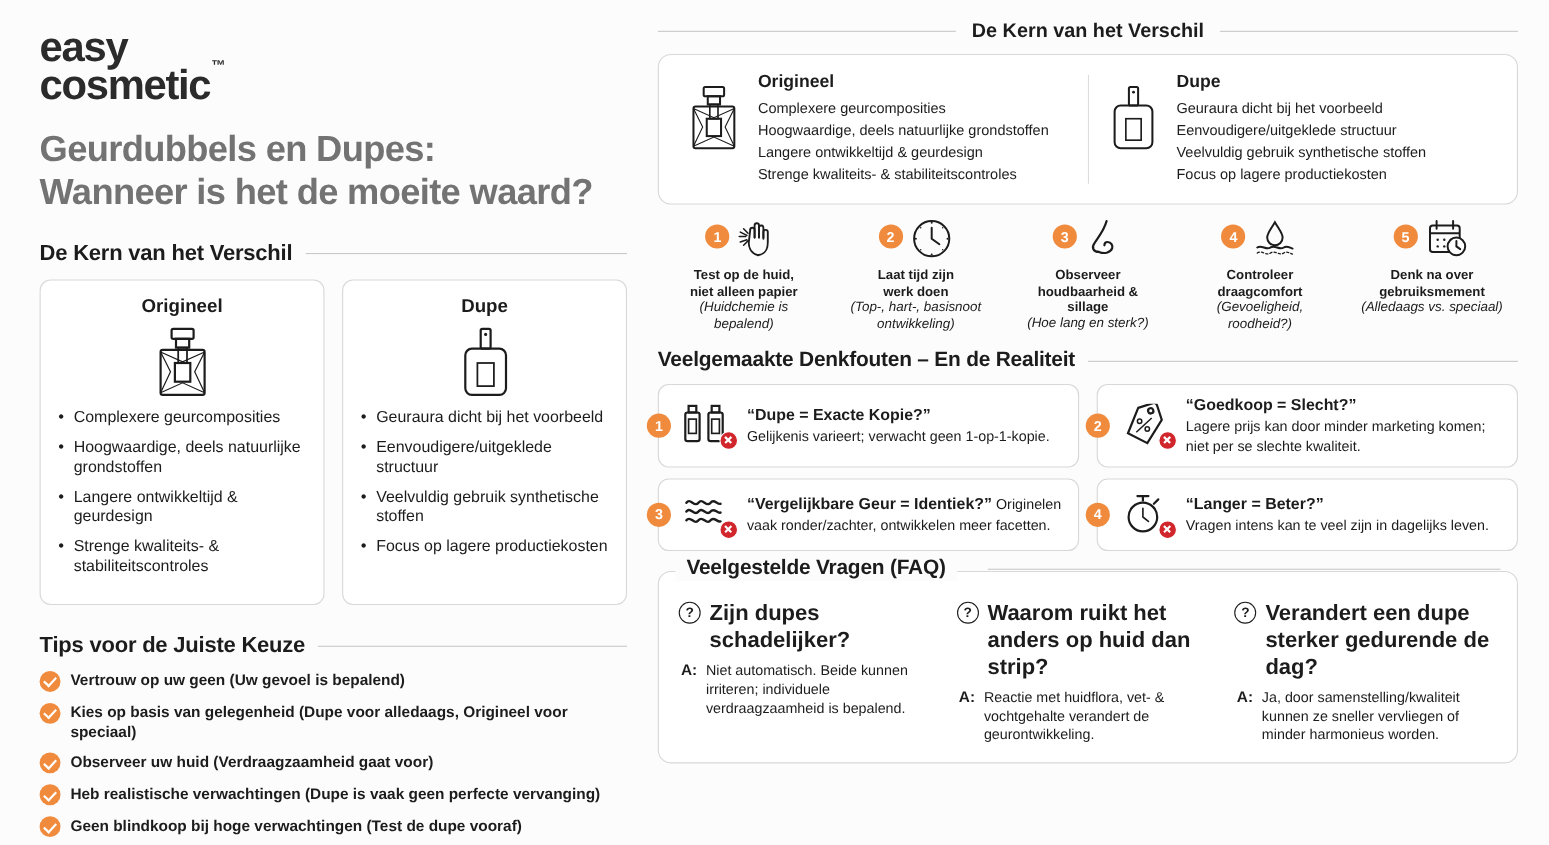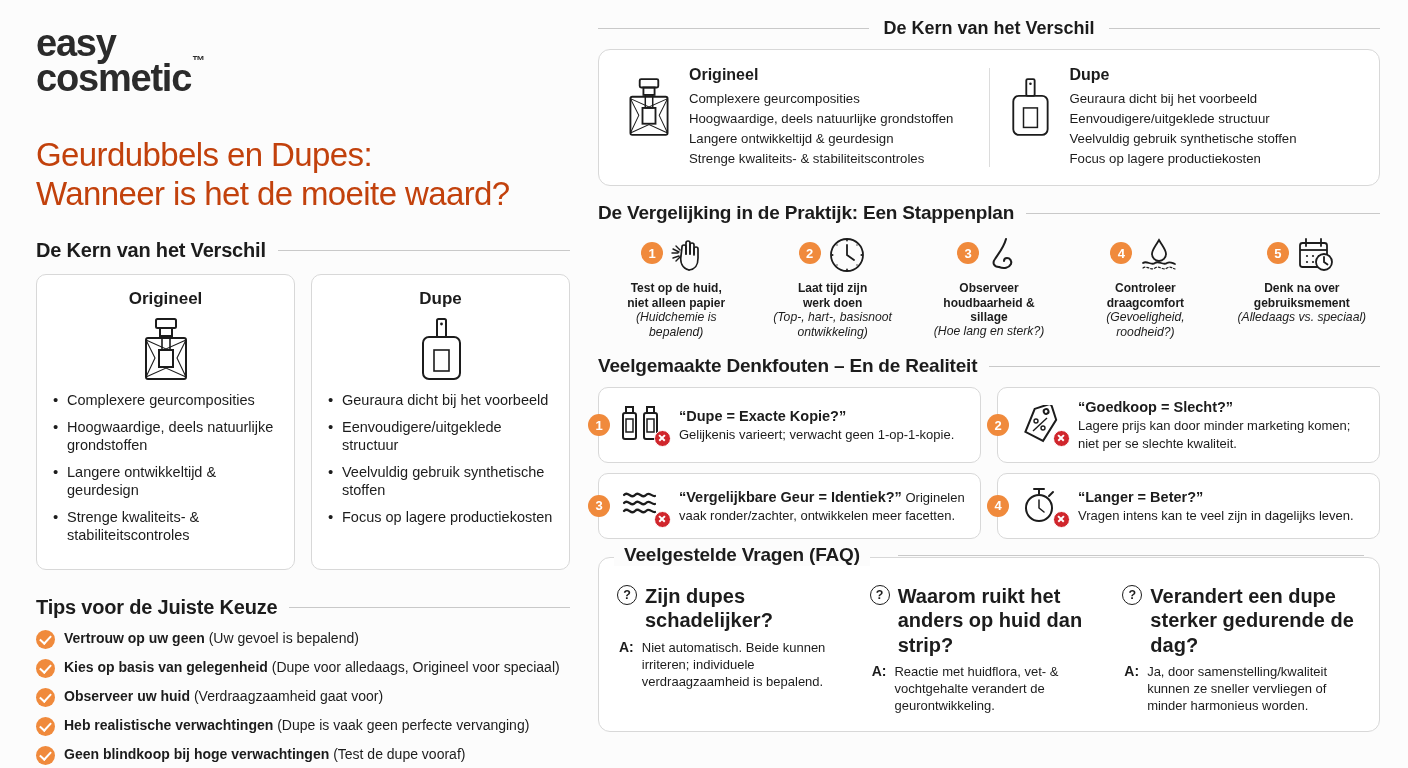--- a/index.html
+++ b/index.html
@@ -13,21 +13,21 @@
   .page { position: relative; width: 1408px; height: 768px; display: flex; }
 
   
   .left-col { width: 592px; padding: 18px 22px 0 36px; }
 
   .logo { margin-top: 8px; line-height: 0.92; }
   .logo-l1 { font-size: 38px; font-weight: 700; letter-spacing: -1.2px; color: #2b2b2b; }
   .logo-l2 { font-size: 38px; font-weight: 700; letter-spacing: -1.2px; color: #2b2b2b; position: relative; display: inline-block; }
   .logo-tm { font-size: 13px; font-weight: 700; vertical-align: super; position: relative; top: -12px; left: 1px; }
 
-  .headline { margin-top: 40px; font-size: 33px; font-weight: 400; line-height: 1.17; letter-spacing: -0.6px; color: #c2410c; }
+  .headline { margin-top: 20px; font-size: 33px; font-weight: 700; line-height: 1.17; letter-spacing: -0.6px; color: #737373; }
 
   .sec-head { display: flex; align-items: center; gap: 12px; margin-top: 26px; }
   .sec-head .txt { font-size: 20px; font-weight: 700; white-space: nowrap; letter-spacing: -0.2px; }
   .sec-head .rule { flex: 1; height: 1px; background: #c9c9c9; }
 
   .cards2 { display: flex; gap: 16px; margin-top: 12px; }
   .card {
     flex: 1; border: 1px solid #d8d8d8; border-radius: 10px;
     background: #fff; padding: 14px 14px 16px 14px;
   }
@@ -45,21 +45,21 @@
   .tick {
     flex: 0 0 auto; width: 19px; height: 19px; border-radius: 50%;
     background: #f08a3c; position: relative; margin-top: 1px;
   }
   .tick::after {
     content: ""; position: absolute; left: 5.5px; top: 3.5px;
     width: 5px; height: 9px; border: solid #fff; border-width: 0 2px 2px 0;
     transform: rotate(43deg);
   }
   .tip-b { font-weight: 700; }
-  .tip-n { font-weight: 400; }
+  .tip-n { font-weight: 700; }
 
   
   .right-col { width: 816px; padding: 18px 28px 0 6px; }
 
   .sec-head-c { display: flex; align-items: center; gap: 14px; }
   .sec-head-c .rule { flex: 1; height: 1px; background: #c9c9c9; }
   .sec-head-c .txt { font-size: 18px; font-weight: 700; white-space: nowrap; }
 
   .sec-head-l { display: flex; align-items: center; gap: 12px; margin-top: 16px; }
   .sec-head-l .txt { font-size: 19px; font-weight: 700; white-space: nowrap; letter-spacing: -0.2px; }
@@ -274,24 +274,20 @@
           <ul class="panel-list">
             <li>Geuraura dicht bij het voorbeeld</li>
             <li>Eenvoudigere/uitgeklede structuur</li>
             <li>Veelvuldig gebruik synthetische stoffen</li>
             <li>Focus op lagere productiekosten</li>
           </ul>
         </div>
       </div>
     </div>
 
-    <div class="sec-head-l">
-      <div class="txt">De Vergelijking in de Praktijk: Een Stappenplan</div>
-      <div class="rule"></div>
-    </div>
 
     <div class="steps">
       <div class="step">
         <div class="step-top">
           <div class="num">1</div>
           <div class="step-icon">
             <svg width="42" height="38" viewBox="0 0 42 38" fill="none" stroke="#1c1c1c" stroke-width="1.7" stroke-linecap="round">
               <path d="M20 34 C13 32 11 26 12 20 L13 11 a2 2 0 0 1 4 0 l0 7"></path>
               <path d="M17 18 l0 -11 a2 2 0 0 1 4 0 l0 11"></path>
               <path d="M21 18 l0 -9 a2 2 0 0 1 4 0 l0 9"></path>

